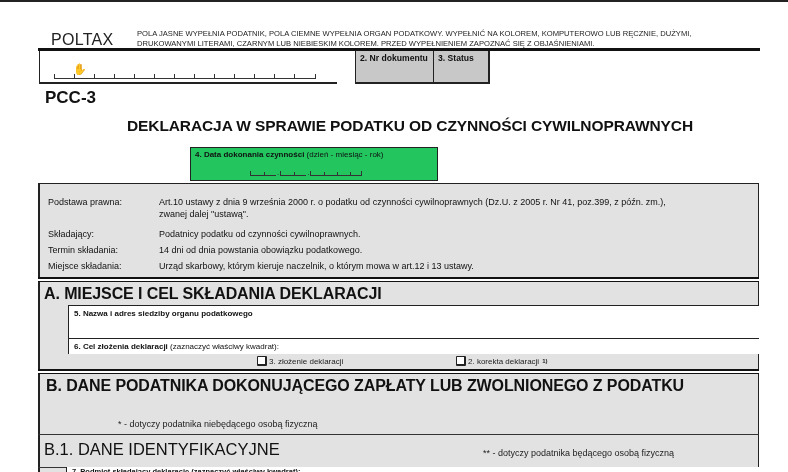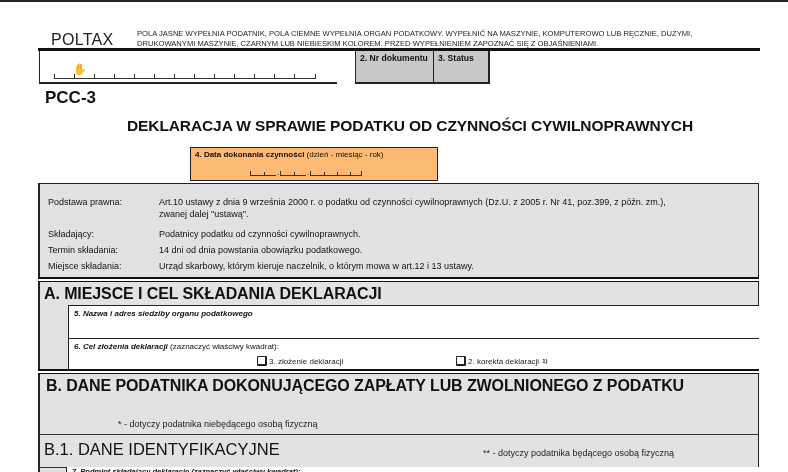--- a/index.html
+++ b/index.html
@@ -16,66 +16,66 @@
     .box2 { left: 337px; top: 51px; width: 96px; height: 33px; background: #c8c8c8; border-left: 1px solid #222; border-bottom: 2px solid #222; margin-left: 18px; }
     .box3 { left: 433px; top: 51px; width: 57px; height: 33px; background: #c8c8c8; border-left: 1px solid #222; border-right: 2px solid #222; border-bottom: 2px solid #222; }
     .boxlabel { position: absolute; left: 4px; top: 2px; font-size: 8.6px; font-weight: bold; color: #111; white-space: nowrap; }
     .ticks { position: absolute; left: 14px; bottom: 3px; height: 6px; width: 262px; border-bottom: 1px solid #333; }
     .ticks span { position: absolute; bottom: 0; width: 1px; height: 4px; background: #333; }
     .hand { position: absolute; left: 33px; top: 13px; font-size: 11px; line-height: 11px; color: #222; }
 
     .pcc { left: 45px; top: 88px; font-size: 17px; font-weight: bold; color: #111; }
     .title { left: 0; top: 117px; width: 820px; text-align: center; font-size: 15.5px; font-weight: bold; color: #111; letter-spacing: -0.1px; }
 
-    .box4 { left: 190px; top: 147px; width: 248px; height: 34px; border: 1px solid #222; background: #fdba74; }
+    .box4 { left: 190px; top: 147px; width: 248px; height: 34px; border: 1px solid #222; background: #22c55e; }
     .box4 .lbl { position: absolute; left: 4px; top: 2px; font-size: 8px; white-space: nowrap; color: #111; }
     .box4 .lbl b { font-weight: bold; }
     .datefield { position: absolute; left: 59px; bottom: 4px; height: 6px; display: flex; align-items: flex-end; }
     .seg { position: relative; height: 5px; border-bottom: 1px solid #333; border-left: 1px solid #333; }
     .seg:last-child { border-right: 1px solid #333; }
     .seg i { position: absolute; bottom: 0; width: 1px; height: 3px; background: #333; }
     .dot { font-size: 8px; line-height: 6px; margin: 0 1px; color: #222; }
 
     .frame { left: 38px; top: 183px; width: 721px; height: 295px; border-left: 2px solid #222; border-right: 1.5px solid #222; border-top: 1.5px solid #222; background: #e2e2e2; }
 
     .legal { left: 48px; top: 196px; font-size: 9px; line-height: 12px; color: #111; }
     .legal-row { position: absolute; white-space: nowrap; }
     .legal-row .k { position: absolute; left: 0; }
     .legal-row .v { position: absolute; left: 111px; }
 
     .rule-dbl { left: 38px; width: 721px; height: 5px; border-top: 2px solid #111; border-bottom: 1.5px solid #111; background: #fff; }
 
     .secA { left: 44px; top: 285px; font-size: 16px; font-weight: bold; color: #111; letter-spacing: -0.1px; }
     .fieldArea { left: 68px; width: 691px; background: #fff; border-left: 1px solid #222; }
     .f5 { top: 305px; height: 33px; border-top: 1px solid #222; }
-    .f6 { top: 338px; height: 36px; border-top: 1px solid #222; }
+    .f6 { top: 338px; height: 16px; border-top: 1px solid #222; }
     .flabel { position: absolute; left: 5px; top: 3px; font-size: 8px; white-space: nowrap; color: #111; }
-    .flabel b { font-weight: bold; font-style: italic; }
+    .flabel b { font-weight: bold; }
     .chk { position: absolute; top: 17px; display: flex; align-items: center; font-size: 8px; color: #222; white-space: nowrap; }
     .chk .cb { width: 10px; height: 10px; border: 1px solid #222; border-right-width: 2px; border-bottom-width: 2px; background: #fff; margin-right: 2px; border-radius: 1px; }
     .chk sup { font-size: 6px; font-weight: bold; margin-left: 3px; }
 
     .secB1 { left: 46px; top: 376px; font-size: 16px; font-weight: bold; color: #111; white-space: nowrap; letter-spacing: -0.1px; line-height: 19px; }
     .noteL { left: 118px; top: 419px; font-size: 9px; color: #222; }
     .noteR { left: 483px; top: 419px; font-size: 9px; color: #222; margin-top: 29px; }
     .hr1 { left: 38px; top: 434px; width: 721px; height: 1px; background: #333; }
     .secB1t { left: 44px; top: 440px; font-size: 16.5px; color: #111; text-align: center; }
     .hr2 { left: 38px; top: 467px; width: 721px; height: 1px; background: #333; }
     .f7 { left: 66px; top: 467px; width: 693px; height: 10px; background: #fff; border-left: 1px solid #222; }
     .f7 .flabel { top: 0px; font-size: 7.5px; }
   </style>
 </head>
 <body>
 
 <div class="abs topline"></div>
 
 <div class="abs poltax">POLTAX</div>
 <div class="abs instr">
-  <div>POLA JASNE WYPEŁNIA PODATNIK, POLA CIEMNE WYPEŁNIA ORGAN PODATKOWY. WYPEŁNIĆ NA MASZYNIE, KOMPUTEROWO LUB RĘCZNIE, DUŻYMI,</div>
-  <div>DRUKOWANYMI MASZYNIE, CZARNYM LUB NIEBIESKIM KOLOREM. PRZED WYPEŁNIENIEM ZAPOZNAĆ SIĘ Z OBJAŚNIENIAMI.</div>
+  <div>POLA JASNE WYPEŁNIA PODATNIK, POLA CIEMNE WYPEŁNIA ORGAN PODATKOWY. WYPEŁNIĆ NA KOLOREM, KOMPUTEROWO LUB RĘCZNIE, DUŻYMI,</div>
+  <div>DRUKOWANYMI LITERAMI, CZARNYM LUB NIEBIESKIM KOLOREM. PRZED WYPEŁNIENIEM ZAPOZNAĆ SIĘ Z OBJAŚNIENIAMI.</div>
 </div>
 <div class="abs hdr-rule"></div>
 
 <div class="abs box1">
   <span class="hand">✋</span>
   <div class="ticks">
     <span style="left:0"></span>
       <span style="left:20px"></span>
       <span style="left:40px"></span>
       <span style="left:60px"></span>

